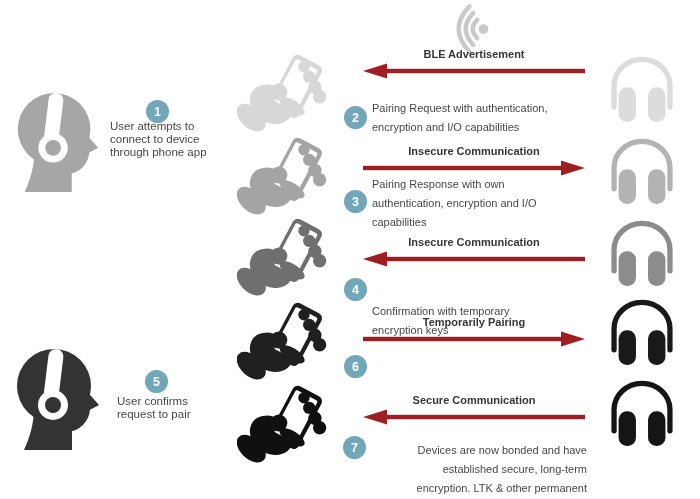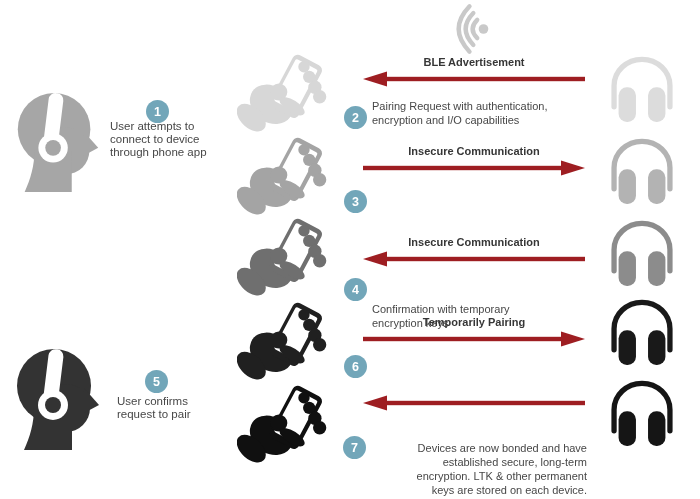--- a/index.html
+++ b/index.html
@@ -1,21 +1,21 @@
 <!DOCTYPE html>
 <html><head>
 <meta charset="utf-8">
 <style>
   html,body{margin:0;padding:0;background:#fff;}
   .canvas{position:relative;width:700px;height:499px;background:#ffffff;
           font-family:"Liberation Sans",sans-serif;overflow:hidden;}
   .abs{position:absolute;}
   .badge{width:23px;height:23px;border-radius:50%;color:#fff;font-weight:bold;
          font-size:12.5px;display:flex;align-items:center;justify-content:center;}
-  .desc{font-size:11px;line-height:14px;color:#474747;white-space:pre-line;width:215px;}
+  .desc{font-size:11px;line-height:19px;color:#474747;white-space:pre-line;width:215px;}
   .side-text{font-size:11.5px;line-height:13.2px;color:#474747;white-space:pre-line;}
   .arrow-block{width:224px;text-align:center;}
   .arrow-label{font-size:11px;font-weight:bold;color:#363636;line-height:13px;margin-bottom:1px;}
   svg.arrow{display:block;}
   .dir-left  .use-right{display:none;}
   .dir-right .use-left{display:none;}
   .icon svg{display:block;}
 </style>
 </head>
 <body>
@@ -110,21 +110,21 @@
     <svg width="52" height="54">
         <use href="#sym-signal"></use>
       </svg>
   </div>
 
   <div class="abs icon" style="left: 237px; top: 52px; color: rgb(215, 215, 215);">
     <svg width="95" height="80">
         <use href="#sym-phone"></use>
       </svg>
   </div>
-  <div class="abs arrow-block" style="left:362px;top:56px;">
+  <div class="abs arrow-block" style="left:362px;top:48px;">
     <div class="arrow-label">BLE Advertisement</div>
     <svg class="arrow dir-left" width="224" height="18" viewBox="0 0 224 18" style="color: rgb(158, 30, 34);">
       <use class="use-left" href="#sym-arrow-left"></use>
         <use class="use-right" href="#sym-arrow-right"></use>
     </svg>
   </div>
   <div class="abs badge" style="left: 344px; top: 106px; background-color: rgb(114, 166, 185);">
     <span>2</span>
   </div>
   <div class="abs desc" style="left:372px;top:99px;">Pairing Request with authentication,
@@ -143,20 +143,23 @@
   <div class="abs arrow-block" style="left:362px;top:145px;">
     <div class="arrow-label">Insecure Communication</div>
     <svg class="arrow dir-right" width="224" height="18" viewBox="0 0 224 18" style="color: rgb(158, 30, 34);">
       <use class="use-left" href="#sym-arrow-left"></use>
         <use class="use-right" href="#sym-arrow-right"></use>
     </svg>
   </div>
   <div class="abs badge" style="left: 344px; top: 190px; background-color: rgb(114, 166, 185);">
     <span>3</span>
   </div>
+  <div class="abs desc" style="left:372px;top:175px;">Pairing Response with own
+authentication, encryption and I/O
+capabilities</div>
   <div class="abs icon" style="left: 604px; top: 136px; color: rgb(179, 179, 179);">
     <svg width="76" height="71">
         <use href="#sym-headphones"></use>
       </svg>
   </div>
 
   <div class="abs icon" style="left: 237px; top: 216px; color: rgb(111, 111, 111);">
     <svg width="95" height="80">
         <use href="#sym-phone"></use>
       </svg>
@@ -199,20 +202,21 @@
         <use href="#sym-headphones"></use>
       </svg>
   </div>
 
   <div class="abs icon" style="left: 237px; top: 383px; color: rgb(16, 16, 16);">
     <svg width="95" height="80">
         <use href="#sym-phone"></use>
       </svg>
   </div>
   <div class="abs arrow-block" style="left:362px;top:394px;">
+    <div class="arrow-label">Secure Communication</div>
     <svg class="arrow dir-left" width="224" height="18" viewBox="0 0 224 18" style="color: rgb(158, 30, 34);">
       <use class="use-left" href="#sym-arrow-left"></use>
         <use class="use-right" href="#sym-arrow-right"></use>
     </svg>
   </div>
   <div class="abs badge" style="left: 343px; top: 436px; background-color: rgb(114, 166, 185);">
     <span>7</span>
   </div>
   <div class="abs desc" style="left:372px;top:441px;text-align:right;">Devices are now bonded and have
 established secure, long-term

